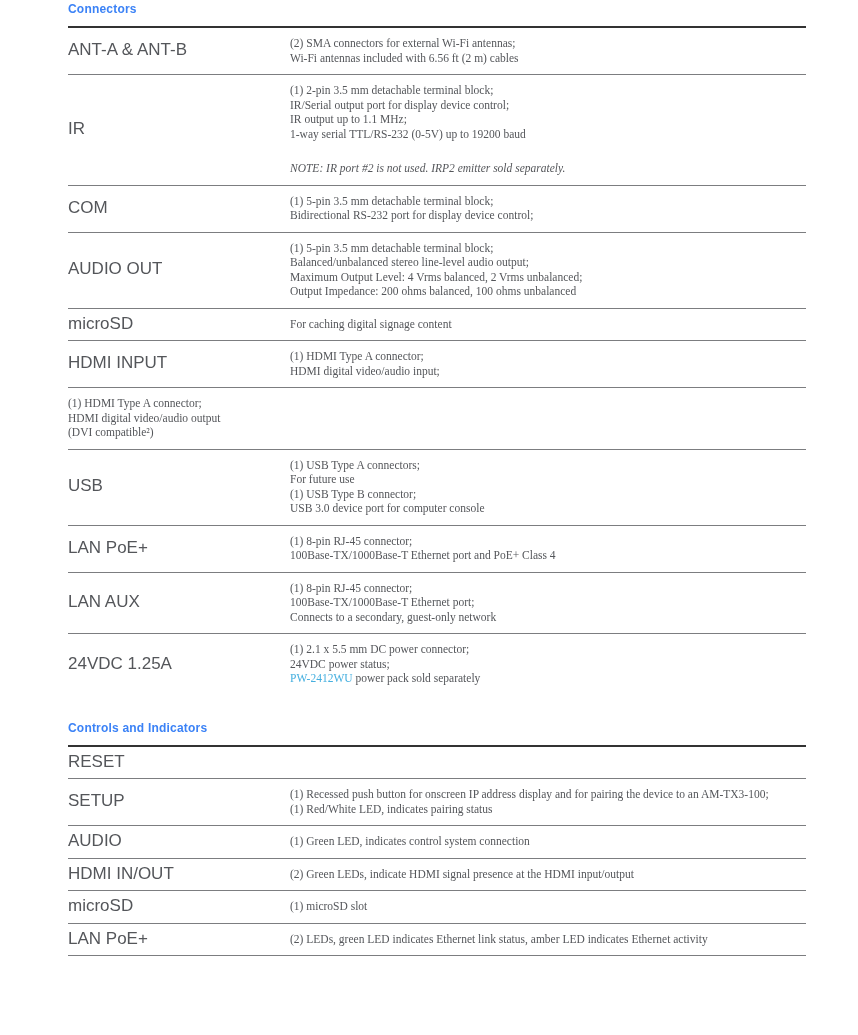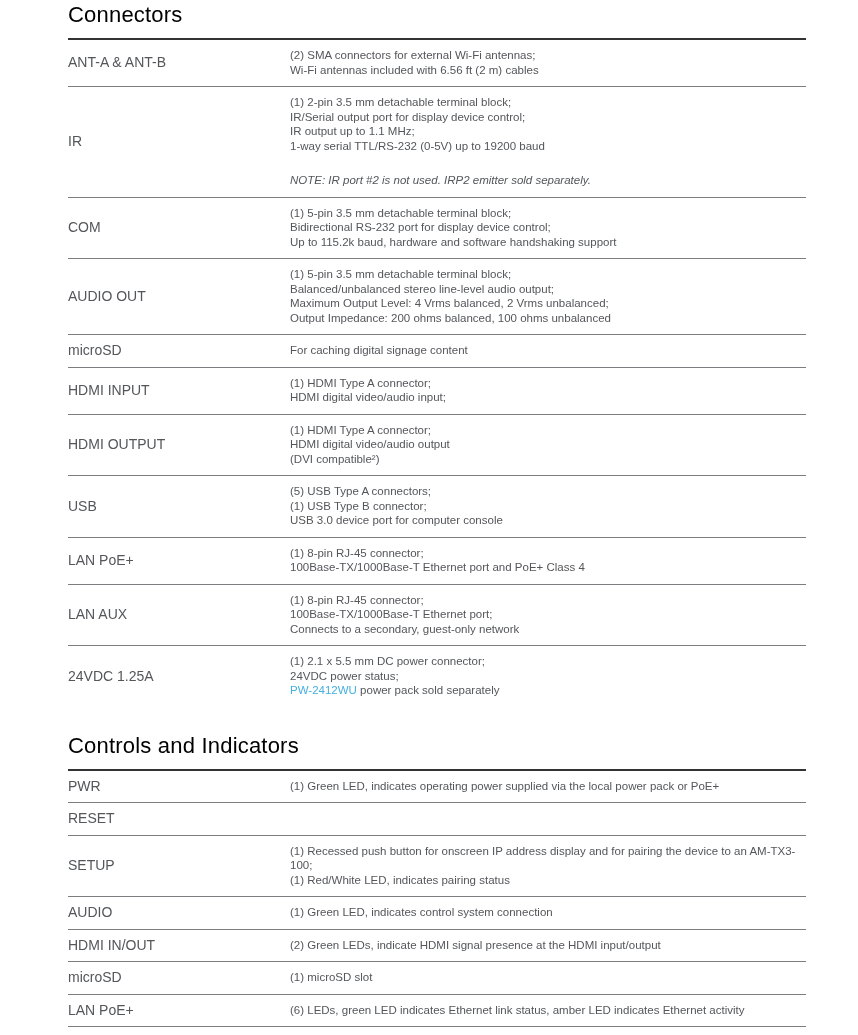--- a/index.html
+++ b/index.html
@@ -14,23 +14,23 @@
     font-family: "Liberation Sans", sans-serif;
     color: #54565a;
     -webkit-font-smoothing: antialiased;
   }
   .page {
     padding: 2px 52px 0 68px;
   }
   .section-title {
     margin: 0;
     padding: 0 0 10px 0;
-    font-size: 22px;
-    font-weight: normal;
-    color: #000000;
+    font-size: 12px;
+    font-weight: bold;
+    color: #3b82f6;
     letter-spacing: 0.2px;
   }
   .section + .section {
     margin-top: 26px;
   }
   .spec-table {
     width: 738px;
     border-top: 2px solid #333333;
   }
   .spec-row {
@@ -38,28 +38,29 @@
     grid-template-columns: 222px 1fr;
     border-bottom: 1px solid #7c7d80;
     padding: 8px 0 9px 0;
   }
   .spec-row.no-bottom-border {
     border-bottom: none;
   }
   .row-label {
     display: flex;
     align-items: center;
-    font-size: 14px;
+    font-size: 17px;
     line-height: 14.5px;
     color: #54565a;
   }
   .row-desc {
     font-size: 11.5px;
     line-height: 14.5px;
     color: #54565a;
+    font-family: Liberation Serif, serif;
   }
   .desc-line {
     min-height: 14.5px;
   }
   .desc-line.note {
     font-style: italic;
     margin-top: 20px;
   }
   .link {
     color: #45afdf;
@@ -90,21 +91,20 @@
             <div class="desc-line">IR output up to 1.1 MHz;</div>
             <div class="desc-line">1-way serial TTL/RS-232 (0-5V) up to 19200 baud</div>
             <div class="desc-line note">NOTE: IR port #2 is not used. IRP2 emitter sold separately.</div>
           </div>
         </div>
         <div class="spec-row">
           <div class="row-label">COM</div>
           <div class="row-desc">
             <div class="desc-line">(1) 5-pin 3.5 mm detachable terminal block;</div>
             <div class="desc-line">Bidirectional RS-232 port for display device control;</div>
-            <div class="desc-line">Up to 115.2k baud, hardware and software handshaking support</div>
           </div>
         </div>
         <div class="spec-row">
           <div class="row-label">AUDIO OUT</div>
           <div class="row-desc">
             <div class="desc-line">(1) 5-pin 3.5 mm detachable terminal block;</div>
             <div class="desc-line">Balanced/unbalanced stereo line-level audio output;</div>
             <div class="desc-line">Maximum Output Level: 4 Vrms balanced, 2 Vrms unbalanced;</div>
             <div class="desc-line">Output Impedance: 200 ohms balanced, 100 ohms unbalanced</div>
           </div>
@@ -116,31 +116,31 @@
           </div>
         </div>
         <div class="spec-row">
           <div class="row-label">HDMI INPUT</div>
           <div class="row-desc">
             <div class="desc-line">(1) HDMI Type A connector;</div>
             <div class="desc-line">HDMI digital video/audio input;</div>
           </div>
         </div>
         <div class="spec-row">
-          <div class="row-label">HDMI OUTPUT</div>
           <div class="row-desc">
             <div class="desc-line">(1) HDMI Type A connector;</div>
             <div class="desc-line">HDMI digital video/audio output</div>
             <div class="desc-line">(DVI compatible²)</div>
           </div>
         </div>
         <div class="spec-row">
           <div class="row-label">USB</div>
           <div class="row-desc">
-            <div class="desc-line">(5) USB Type A connectors;</div>
+            <div class="desc-line">(1) USB Type A connectors;</div>
+            <div class="desc-line">For future use</div>
             <div class="desc-line">(1) USB Type B connector;</div>
             <div class="desc-line">USB 3.0 device port for computer console</div>
           </div>
         </div>
         <div class="spec-row">
           <div class="row-label">LAN PoE+</div>
           <div class="row-desc">
             <div class="desc-line">(1) 8-pin RJ-45 connector;</div>
             <div class="desc-line">100Base-TX/1000Base-T Ethernet port and PoE+ Class 4</div>
           </div>
@@ -161,26 +161,20 @@
             <div class="desc-line"><span class="link">PW-2412WU</span><span> power pack sold separately</span></div>
           </div>
         </div>
       </div>
   </div>
 
   <div class="section">
     <h2 class="section-title">Controls and Indicators</h2>
     <div class="spec-table">
         <div class="spec-row">
-          <div class="row-label">PWR</div>
-          <div class="row-desc">
-            <div class="desc-line">(1) Green LED, indicates operating power supplied via the local power pack or PoE+</div>
-          </div>
-        </div>
-        <div class="spec-row">
           <div class="row-label">RESET</div>
         </div>
         <div class="spec-row">
           <div class="row-label">SETUP</div>
           <div class="row-desc">
             <div class="desc-line">(1) Recessed push button for onscreen IP address display and for pairing the device to an AM-TX3-100;</div>
             <div class="desc-line">(1) Red/White LED, indicates pairing status</div>
           </div>
         </div>
         <div class="spec-row">
@@ -197,19 +191,19 @@
         </div>
         <div class="spec-row">
           <div class="row-label">microSD</div>
           <div class="row-desc">
             <div class="desc-line">(1) microSD slot</div>
           </div>
         </div>
         <div class="spec-row">
           <div class="row-label">LAN PoE+</div>
           <div class="row-desc">
-            <div class="desc-line">(6) LEDs, green LED indicates Ethernet link status, amber LED indicates Ethernet activity</div>
+            <div class="desc-line">(2) LEDs, green LED indicates Ethernet link status, amber LED indicates Ethernet activity</div>
           </div>
         </div>
       </div>
   </div>
 
 </div>
 
 </body></html>

